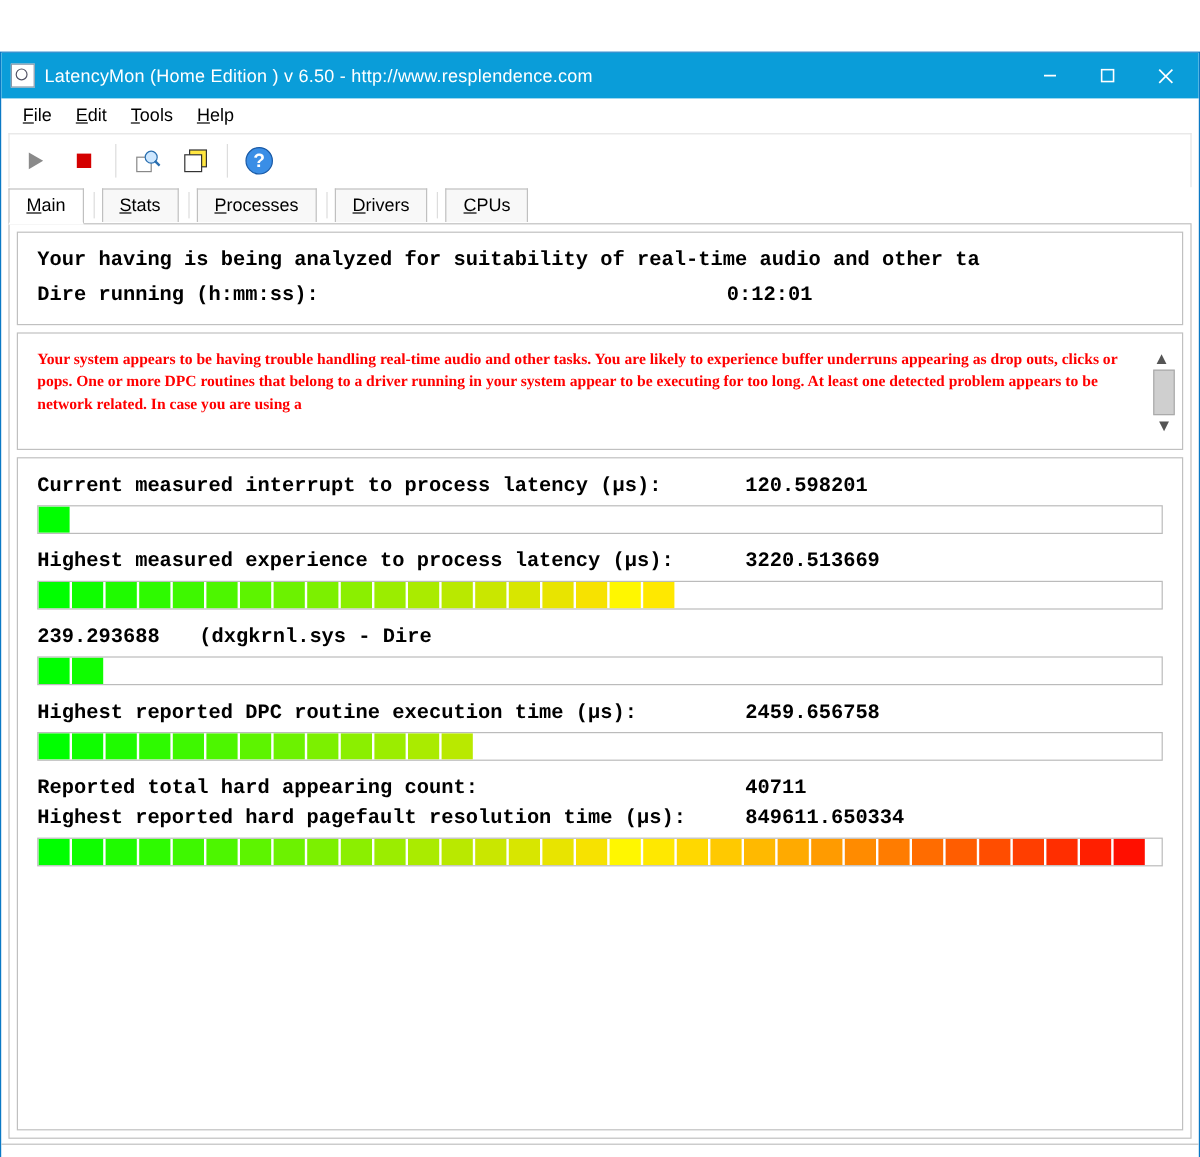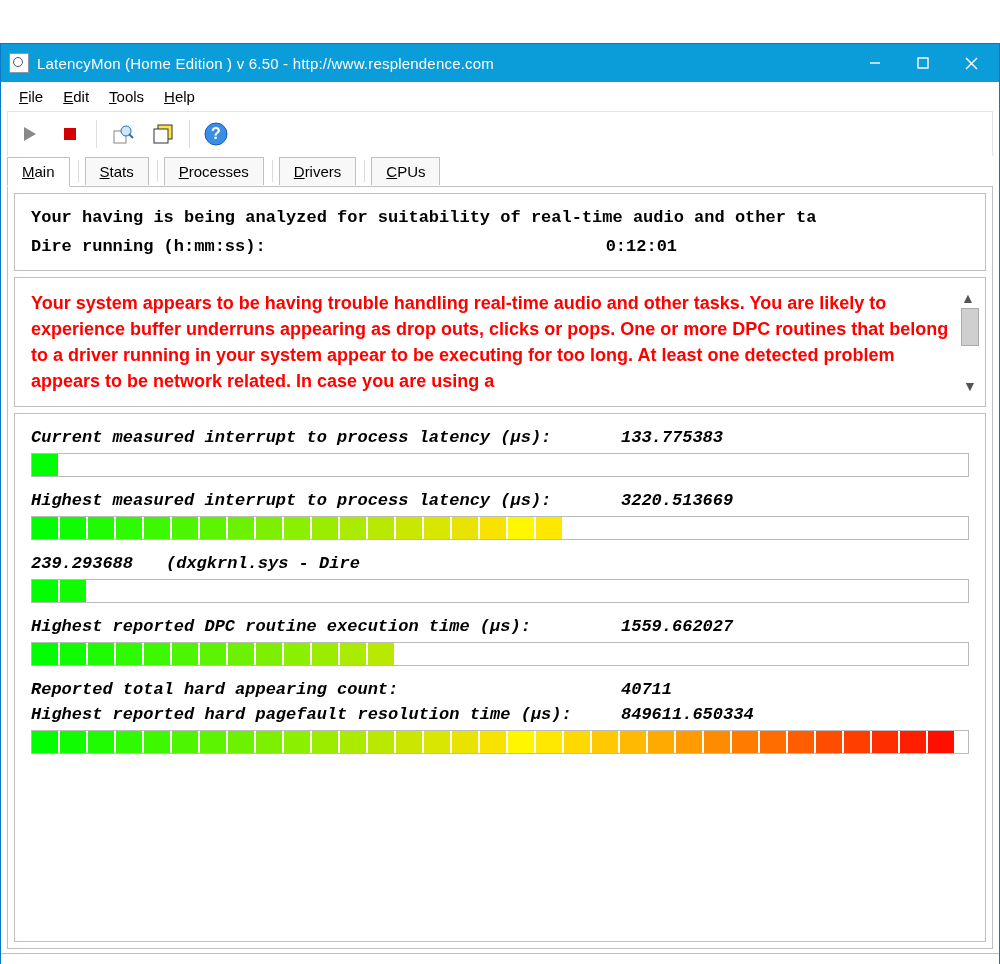--- a/index.html
+++ b/index.html
@@ -21,29 +21,29 @@
   
   .tabstrip{height:30px;display:flex;align-items:flex-start;padding:0 6px;border-bottom:0;}
   .tab{padding:5px 14px;border:1px solid #c0c0c0;border-bottom:none;background:#f8f8f8;font-size:15px;margin-right:2px;position:relative;top:1px;}
   .tab.active{background:#fff;border-bottom:2px solid #fff;}
   .tab .ul{text-decoration:underline;}
   .tabsep{width:1px;height:22px;background:#ddd;margin:4px 6px 0 6px;}
   
   .client{flex:1;margin:0 6px 4px 6px;border:1px solid #c0c0c0;display:flex;flex-direction:column;gap:6px;padding:6px;box-sizing:border-box;overflow:hidden;}
   .panel{border:1px solid #c0c0c0;padding:14px 16px;box-sizing:border-box;}
   .mono{font-family:Consolas,"Courier New",monospace;font-size:17px;font-weight:bold;white-space:nowrap;overflow:hidden;}
-  .redtext{color:#ff0000;font-family:Liberation Sans, sans-serif;font-size:18px;font-weight:bold;line-height:1.45;}
+  .redtext{color:#ff0000;font-family:Liberation Serif, serif;font-size:13px;font-weight:bold;line-height:1.45;}
   .redpanel{display:flex;}
   .redbody{flex:1;overflow:hidden;}
   .vscroll{width:22px;display:flex;flex-direction:column;justify-content:space-between;align-items:center;}
   .vscroll .arrow{font-size:14px;color:#555;}
   .vscroll .thumb{width:16px;height:36px;background:#cfcfcf;border:1px solid #aaa;margin-top:2px;}
   
   .metrics{flex:1;border:1px solid #c0c0c0;padding:14px 16px 6px 16px;box-sizing:border-box;overflow:hidden;}
-  .metric-row{margin-bottom:4px;font-style:italic;}
+  .metric-row{margin-bottom:4px;}
   .metric-line{display:flex;font-family:Consolas,"Courier New",monospace;font-size:17px;font-weight:bold;white-space:nowrap;overflow:hidden;align-items:baseline;}
   .metric-label{flex:0 0 590px;}
   .metric-val{flex:0 0 135px;}
   .metric-src{flex:1;overflow:hidden;}
   .bar-outer{height:22px;border:1px solid #bbb;margin:6px 0 14px 0;background:#fff;position:relative;overflow:hidden;}
   .seg{display:inline-block;width:26px;height:100%;margin-right:2px;vertical-align:top;}
   
   .statusbar{height:26px;border-top:1px solid #c0c0c0;display:flex;align-items:center;padding:13px 8px;font-size:14px;}
 </style>
 </head>
@@ -146,44 +146,44 @@
           <div class="thumb"></div>
         </div>
         <div class="arrow">▼</div>
       </div>
     </div>
 
     <div class="metrics" id="metrics">
         <div class="metric-row">
           <div class="metric-line">
             <span class="metric-label">Current measured interrupt to process latency (µs):</span>
-            <span class="metric-val">133.775383</span>
+            <span class="metric-val">120.598201</span>
             <span class="metric-src"></span>
           </div>
           <div class="bar-outer"><span class="seg" style="background: rgb(0, 255, 0);"></span></div>
         </div>
         <div class="metric-row">
           <div class="metric-line">
-            <span class="metric-label">Highest measured interrupt to process latency (µs):</span>
+            <span class="metric-label">Highest measured experience to process latency (µs):</span>
             <span class="metric-val">3220.513669</span>
             <span class="metric-src"></span>
           </div>
           <div class="bar-outer"><span class="seg" style="background: rgb(0, 255, 0);"></span><span class="seg" style="background: rgb(15, 253, 0);"></span><span class="seg" style="background: rgb(31, 251, 0);"></span><span class="seg" style="background: rgb(46, 250, 0);"></span><span class="seg" style="background: rgb(62, 248, 0);"></span><span class="seg" style="background: rgb(77, 246, 0);"></span><span class="seg" style="background: rgb(93, 244, 0);"></span><span class="seg" style="background: rgb(108, 242, 0);"></span><span class="seg" style="background: rgb(124, 240, 0);"></span><span class="seg" style="background: rgb(139, 239, 0);"></span><span class="seg" style="background: rgb(155, 237, 0);"></span><span class="seg" style="background: rgb(170, 235, 0);"></span><span class="seg" style="background: rgb(185, 233, 0);"></span><span class="seg" style="background: rgb(201, 231, 0);"></span><span class="seg" style="background: rgb(216, 230, 0);"></span><span class="seg" style="background: rgb(232, 228, 0);"></span><span class="seg" style="background: rgb(247, 226, 0);"></span><span class="seg" style="background: rgb(255, 247, 0);"></span><span class="seg" style="background: rgb(255, 232, 0);"></span></div>
         </div>
         <div class="metric-row">
           <div class="metric-line">
             <span class="metric-val">239.293688</span>
             <span class="metric-src">(dxgkrnl.sys - Dire</span>
           </div>
           <div class="bar-outer"><span class="seg" style="background: rgb(0, 255, 0);"></span><span class="seg" style="background: rgb(15, 253, 0);"></span></div>
         </div>
         <div class="metric-row">
           <div class="metric-line">
             <span class="metric-label">Highest reported DPC routine execution time (µs):</span>
-            <span class="metric-val">1559.662027</span>
+            <span class="metric-val">2459.656758</span>
           </div>
           <div class="bar-outer"><span class="seg" style="background: rgb(0, 255, 0);"></span><span class="seg" style="background: rgb(15, 253, 0);"></span><span class="seg" style="background: rgb(31, 251, 0);"></span><span class="seg" style="background: rgb(46, 250, 0);"></span><span class="seg" style="background: rgb(62, 248, 0);"></span><span class="seg" style="background: rgb(77, 246, 0);"></span><span class="seg" style="background: rgb(93, 244, 0);"></span><span class="seg" style="background: rgb(108, 242, 0);"></span><span class="seg" style="background: rgb(124, 240, 0);"></span><span class="seg" style="background: rgb(139, 239, 0);"></span><span class="seg" style="background: rgb(155, 237, 0);"></span><span class="seg" style="background: rgb(170, 235, 0);"></span><span class="seg" style="background: rgb(185, 233, 0);"></span></div>
         </div>
         <div class="metric-row">
           <div class="metric-line">
             <span class="metric-label">Reported total hard appearing count:</span>
             <span class="metric-val">40711</span>
           </div>
           <div class="metric-line" style="margin-top: 6px;">
             <span class="metric-label">Highest reported hard pagefault resolution time (µs):</span>

